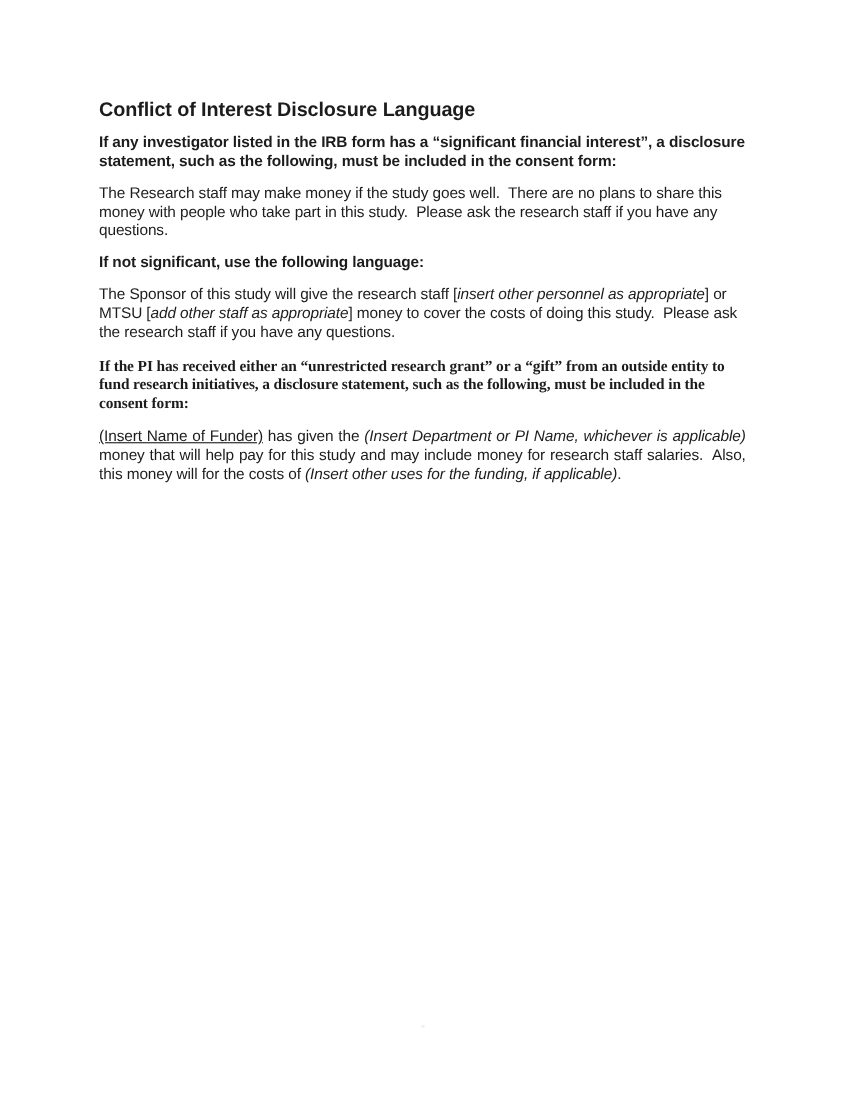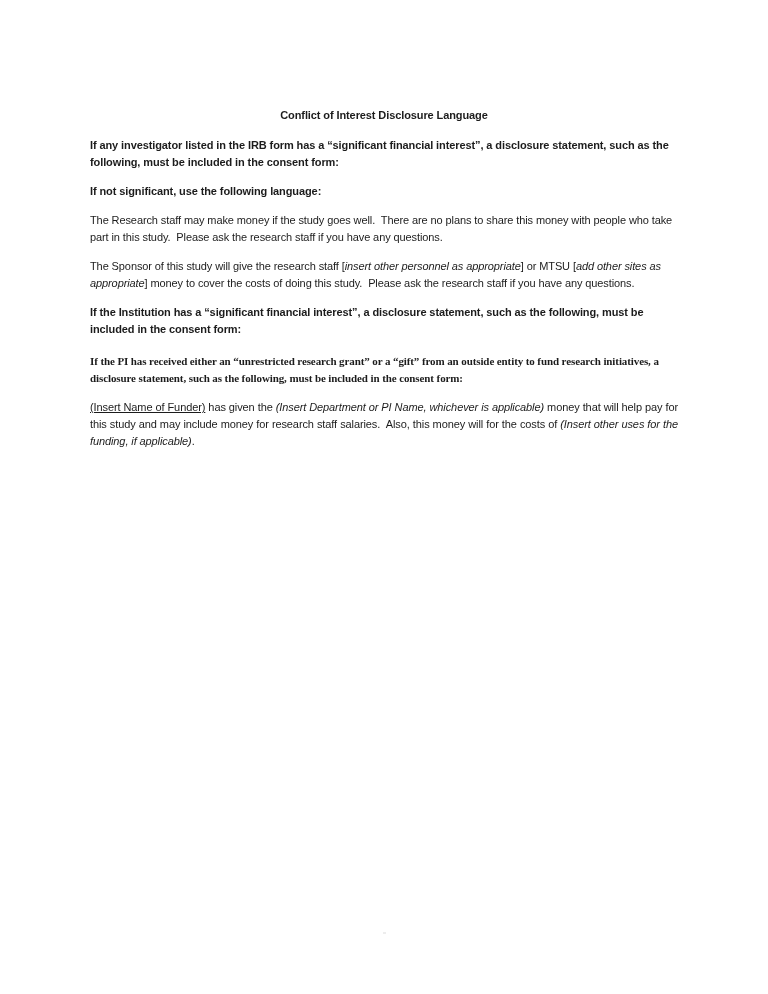--- a/index.html
+++ b/index.html
@@ -13,29 +13,29 @@
   .page {
     position: relative;
     width: 768px;
     height: 994px;
     box-sizing: border-box;
     padding: 91px 90px 0 90px;
     overflow: hidden;
     background: #ffffff;
   }
   .doc-title {
-    font-size: 11px;
+    font-size: 18px;
     line-height: 17px;
     font-weight: bold;
-    text-align: center;
+    text-align: left;
     letter-spacing: -0.1px;
-    margin: 16px 0 13px 0;
+    margin: 0 0 13px 0;
   }
   .para {
-    font-size: 11px;
+    font-size: 14px;
     line-height: 17px;
     letter-spacing: -0.1px;
     margin: 0 0 12px 0;
     white-space: pre-wrap;
   }
   .para.bold { font-weight: bold; }
   .para.justify { text-align: justify; }
   .para.gap-before { margin-top: 15px; font-family: Liberation Serif, serif; }
   .run { white-space: pre-wrap; }
   .run.i { font-style: italic; text-align: center; }
@@ -51,27 +51,26 @@
 </style>
 </head>
 <body>
 
 <div class="page">
 
   <h1 class="doc-title">Conflict of Interest Disclosure Language</h1>
 
   <p class="para bold"><span class="run">If any investigator listed in the IRB form has a “significant financial interest”, a disclosure statement, such as the following, must be included in the consent form:</span></p>
 
+  <p class="para"><span class="run">The Research staff may make money if the study goes well.  There are no plans to share this money with people who take part in this study.  Please ask the research staff if you have any questions.</span></p>
+
   <p class="para bold"><span class="run">If not significant, use the following language:</span></p>
 
-  <p class="para"><span class="run">The Research staff may make money if the study goes well.  There are no plans to share this money with people who take part in this study.  Please ask the research staff if you have any questions.</span></p>
+  <p class="para"><span class="run">The Sponsor of this study will give the research staff [</span><span class="run i">insert other personnel as appropriate</span><span class="run">] or MTSU [</span><span class="run i">add other staff as appropriate</span><span class="run">] money to cover the costs of doing this study.  Please ask the research staff if you have any questions.</span></p>
 
-  <p class="para"><span class="run">The Sponsor of this study will give the research staff [</span><span class="run i">insert other personnel as appropriate</span><span class="run">] or MTSU [</span><span class="run i">add other sites as appropriate</span><span class="run">] money to cover the costs of doing this study.  Please ask the research staff if you have any questions.</span></p>
-
-  <p class="para bold"><span class="run">If the Institution has a “significant financial interest”, a disclosure statement, such as the following, must be included in the consent form:</span></p>
 
 
   <p class="para bold gap-before"><span class="run">If the PI has received either an “unrestricted research grant” or a “gift” from an outside entity to fund research initiatives, a disclosure statement, such as the following, must be included in the consent form:</span></p>
 
   <p class="para justify"><span class="run iu">(Insert Name of Funder)</span><span class="run"> has given the </span><span class="run i">(Insert Department or PI Name, whichever is applicable)</span><span class="run"> money that will help pay for this study and may include money for research staff salaries.  Also, this money will for the costs of </span><span class="run i">(Insert other uses for the funding, if applicable)</span><span class="run">.</span></p>
 
   <div class="speck"></div>
 
 </div>
 

